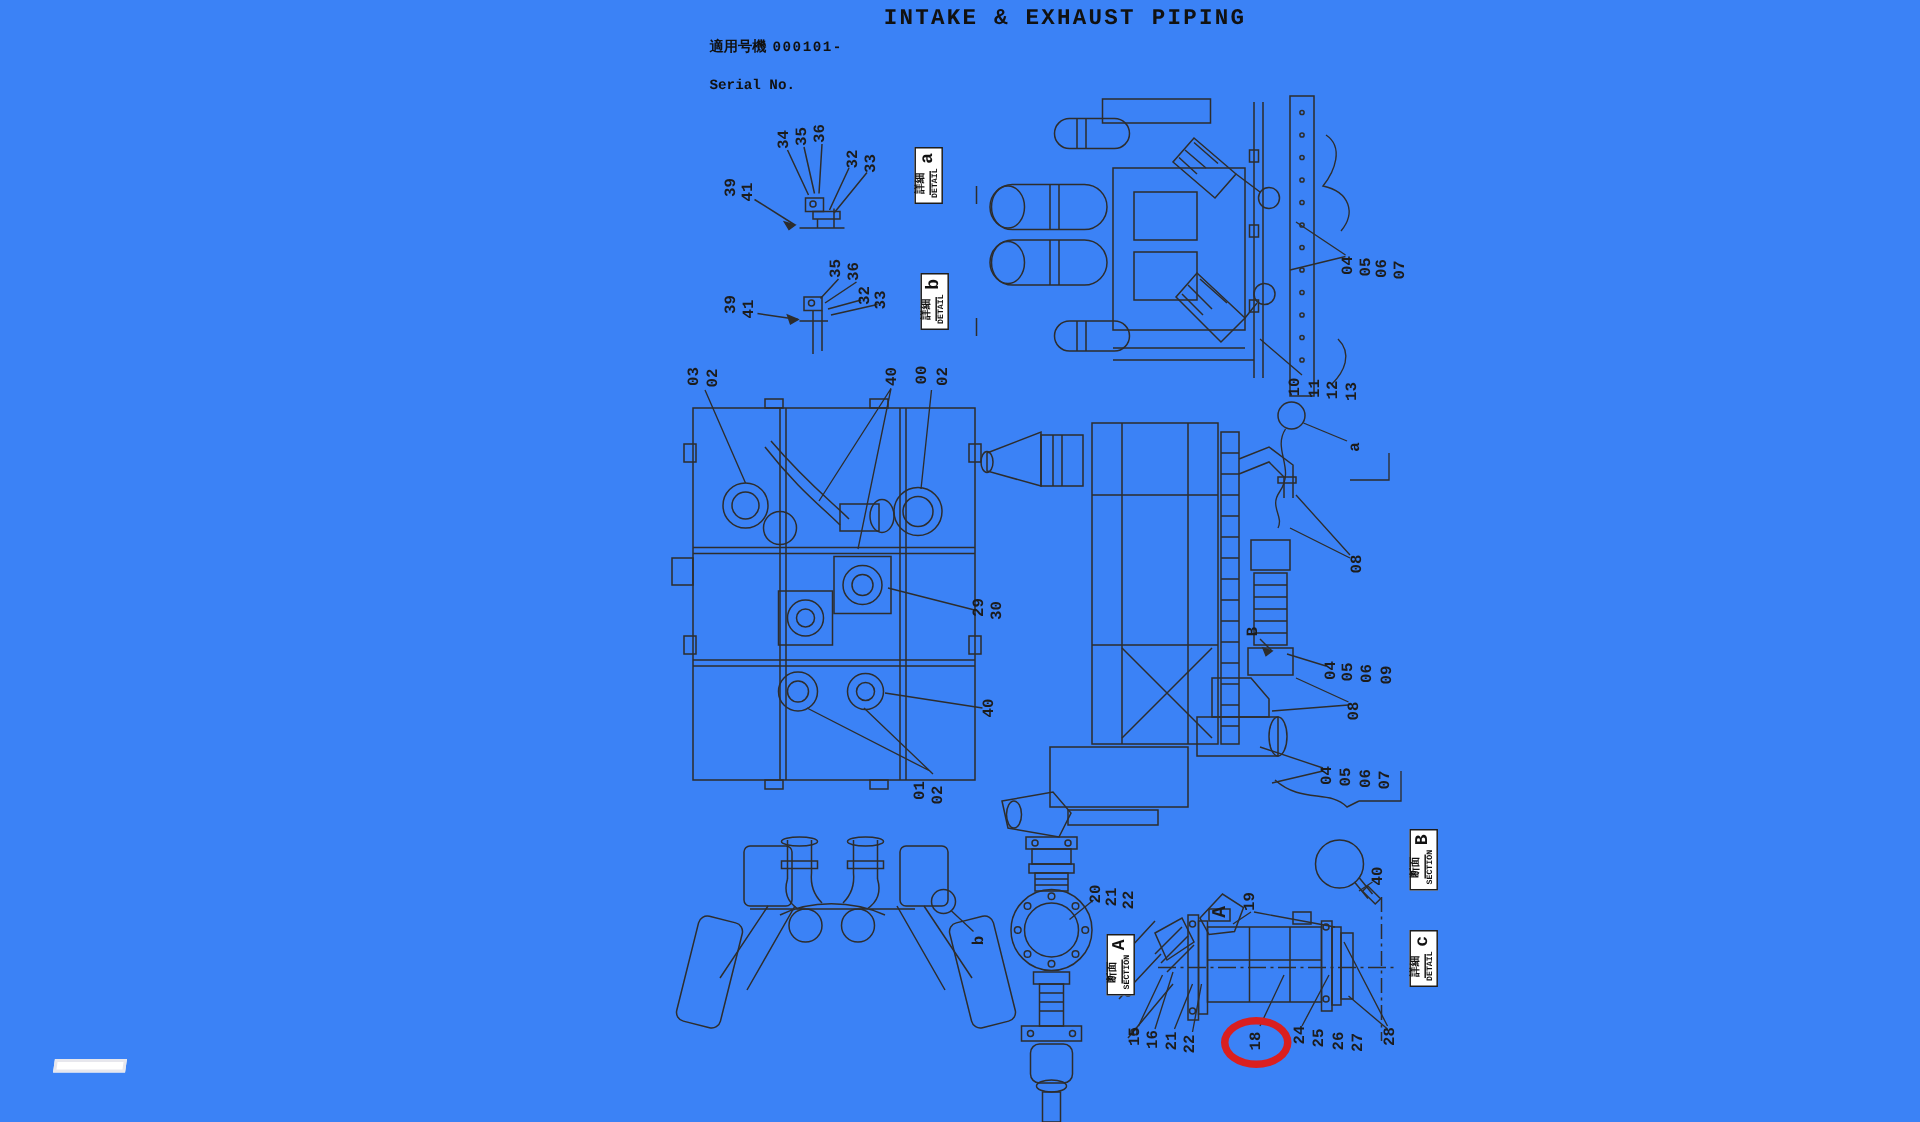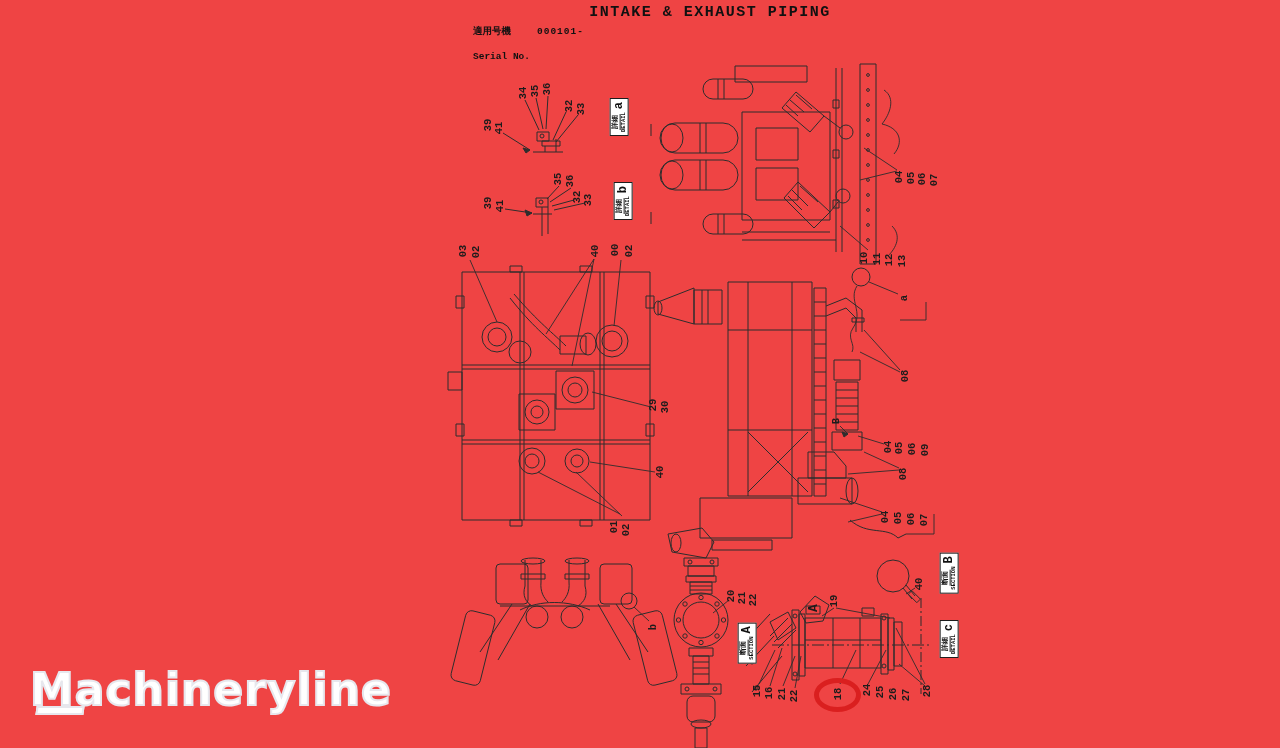--- a/index.html
+++ b/index.html
@@ -1,24 +1,24 @@
 <!DOCTYPE html>
 <html><head>
 <meta charset="utf-8">
 <style>
   html,body { margin:0; padding:0; background:#fff; }
-  .sheet { position:relative; width:1280px; height:748px; background:#ef4444; overflow:hidden;
+  .sheet { position:relative; width:1280px; height:748px; background:#3b82f6; overflow:hidden;
            font-family:"Liberation Mono", monospace; }
 
   .title { position:absolute; left:710px; top:4px; transform:translateX(-50%);
            font:bold 15px "Liberation Mono", monospace; letter-spacing:1.5px; color:#111; white-space:nowrap; }
 
   .serial { position:absolute; left:473px; top:25px; color:#111; }
   .serial .row1 { font:bold 9.5px "DejaVu Sans", sans-serif; white-space:nowrap; }
-  .serial .val  { font:bold 9.5px "Liberation Mono", monospace; margin-left:26px; letter-spacing:1px; }
+  .serial .val  { font:bold 9.5px "Liberation Mono", monospace; margin-left:4px; letter-spacing:1px; }
   .serial .row2 { font:bold 9.5px "Liberation Mono", monospace; margin-top:13px; }
 
   .callout { position:absolute; transform:translate(-50%,-50%) rotate(-90deg);
              font:bold 10.5px "Liberation Mono", monospace; color:#1c1c1c; white-space:nowrap; }
   .callout.big { font-size:13px; }
 
   .labelbox { position:absolute; transform:translate(-50%,-50%) rotate(-90deg);
               border:1.3px solid #1c1c1c; background:#fff; display:flex; align-items:center;
               padding:1px 3px; gap:3px; }
   .labelbox .stack { display:flex; flex-direction:column; align-items:center; line-height:1.1; }
@@ -368,16 +368,15 @@
       <div class="callout" style="left: 867px; top: 690px;">24</div>
       <div class="callout" style="left: 880px; top: 692px;">25</div>
       <div class="callout" style="left: 893px; top: 694px;">26</div>
       <div class="callout" style="left: 906px; top: 695px;">27</div>
       <div class="callout" style="left: 927px; top: 691px;">28</div>
       <div class="callout" style="left: 919px; top: 584px;">40</div>
     </div>
 
   <div class="highlight-ellipse" style="border-color: rgb(218, 31, 31);"></div>
 
-  <div class="watermark">Machineryline</div>
   <div class="watermark-underline"></div>
 
 </div>
 
 </body></html>

